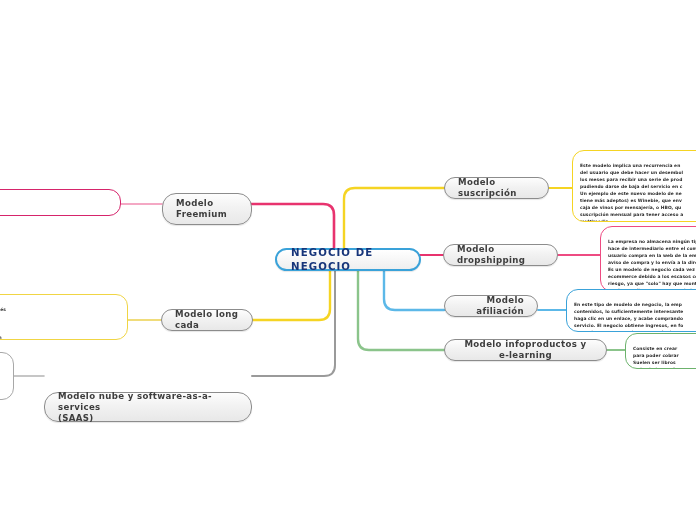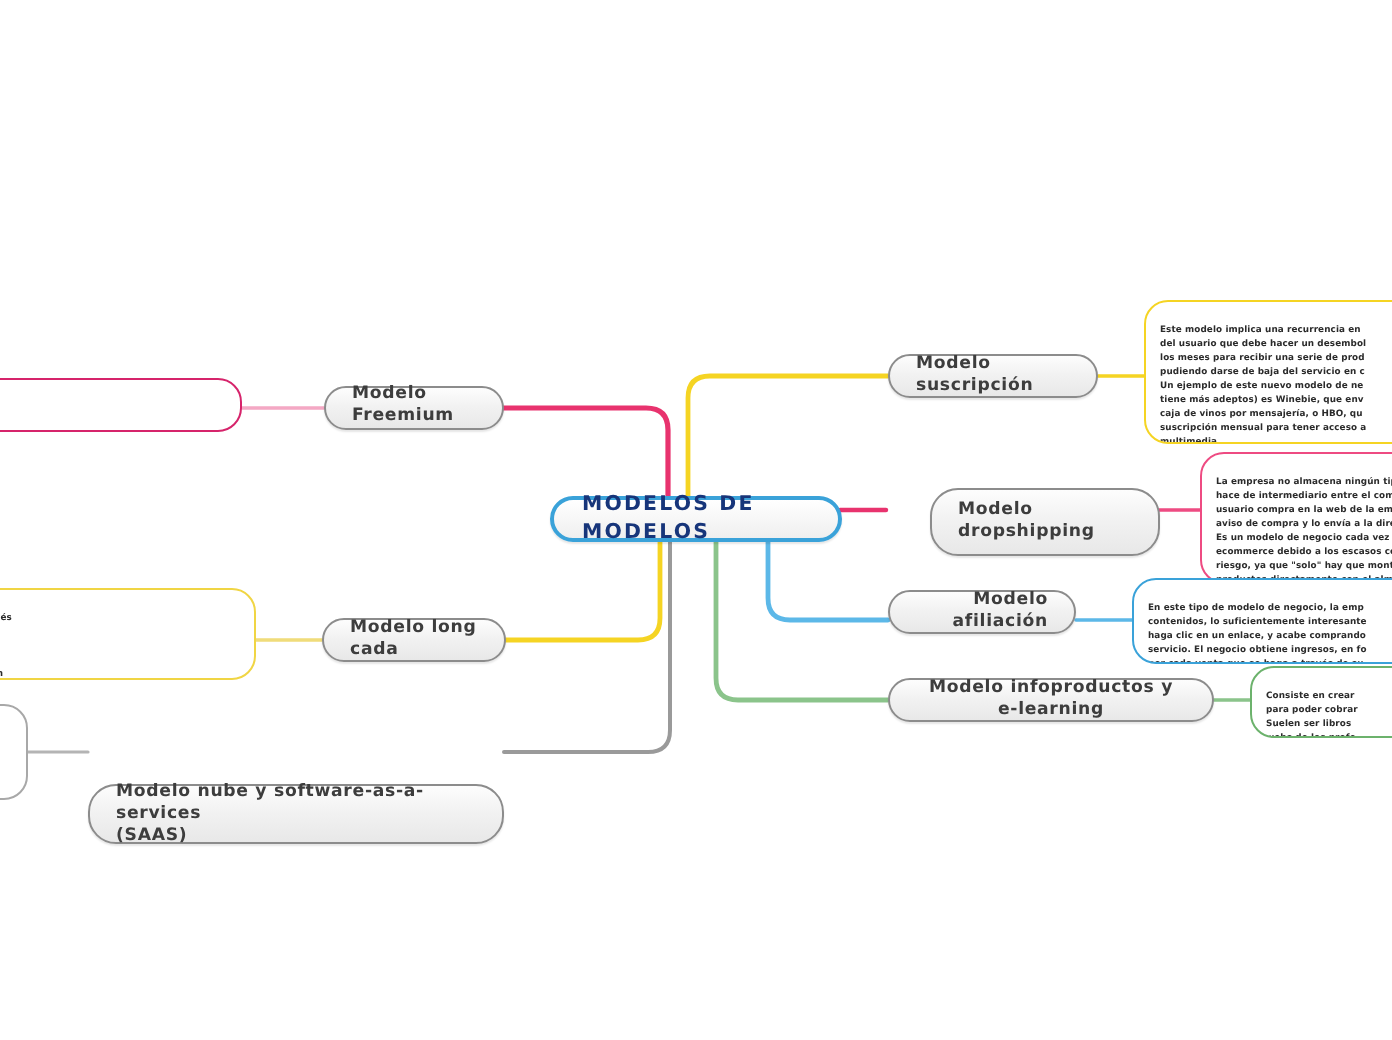--- a/index.html
+++ b/index.html
@@ -108,40 +108,40 @@
 
     <path d="M 44 376 L 14 376" stroke="#b4b4b4" stroke-width="1.6" stroke-linecap="round"></path>
 
     <path d="M 549 188 L 572 188" stroke="#f5d423" stroke-width="1.8" stroke-linecap="round"></path>
     <path d="M 558 255 L 600 255" stroke="#ee4b82" stroke-width="1.8" stroke-linecap="round"></path>
     <path d="M 538 310 L 566 310" stroke="#5cb8e8" stroke-width="1.8" stroke-linecap="round"></path>
     <path d="M 607 350 L 625 350" stroke="#8bc48b" stroke-width="1.8" stroke-linecap="round"></path>
   </svg>
 
   <div class="node central" style="left:275px; top:248px; width:146px; height:23px;">
-    <span>MODELOS DE MODELOS</span>
+    <span>NEGOCIO DE NEGOCIO</span>
   </div>
 
   <div class="node" style="left:444px; top:177px; width:105px; height:22px;">
     <span>Modelo suscripción</span>
   </div>
 
-  <div class="node" style="left:465px; top:244px; width:115px; height:34px;">
+  <div class="node" style="left:443px; top:244px; width:115px; height:22px;">
     <span>Modelo dropshipping</span>
   </div>
 
   <div class="node" style="left:444px; top:295px; width:94px; height:22px;text-align:right;">
     <span>Modelo afiliación</span>
   </div>
 
   <div class="node" style="left:444px; top:339px; width:163px; height:22px;text-align:center;">
     <span>Modelo infoproductos y e-learning</span>
   </div>
 
-  <div class="node" style="left:162px; top:193px; width:90px; height:22px;align-items:flex-end;">
+  <div class="node" style="left:162px; top:193px; width:90px; height:32px;">
     <span>Modelo Freemium</span>
   </div>
 
   <div class="node" style="left:161px; top:309px; width:92px; height:22px;">
     <span>Modelo long cada</span>
   </div>
 
   <div class="node" style="left:44px; top:361px; width:208px; height:30px; align-items:center;margin-top:31px;">
     <span>Modelo nube y software-as-a-services
 (SAAS)</span>

